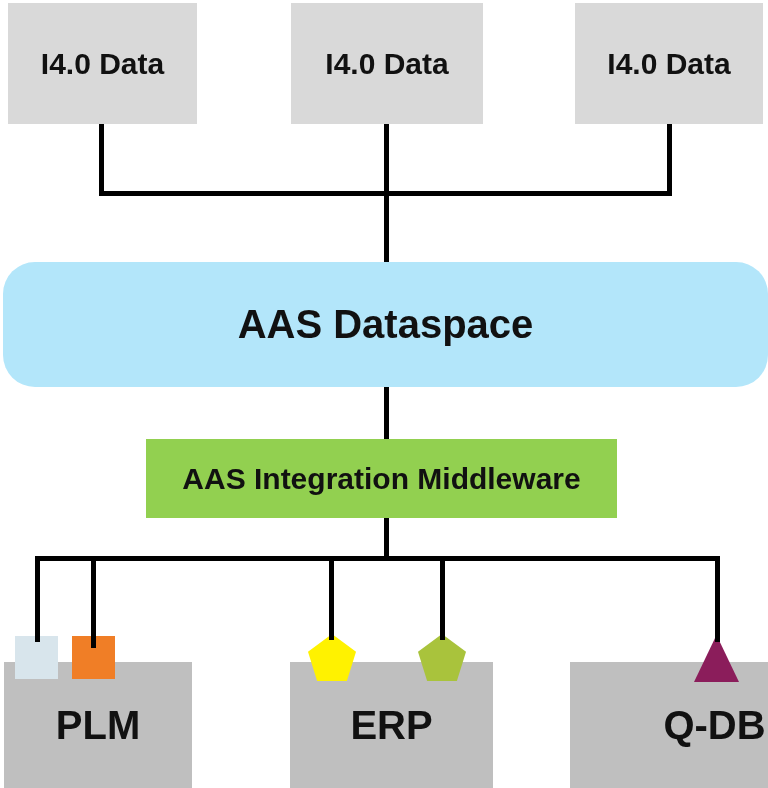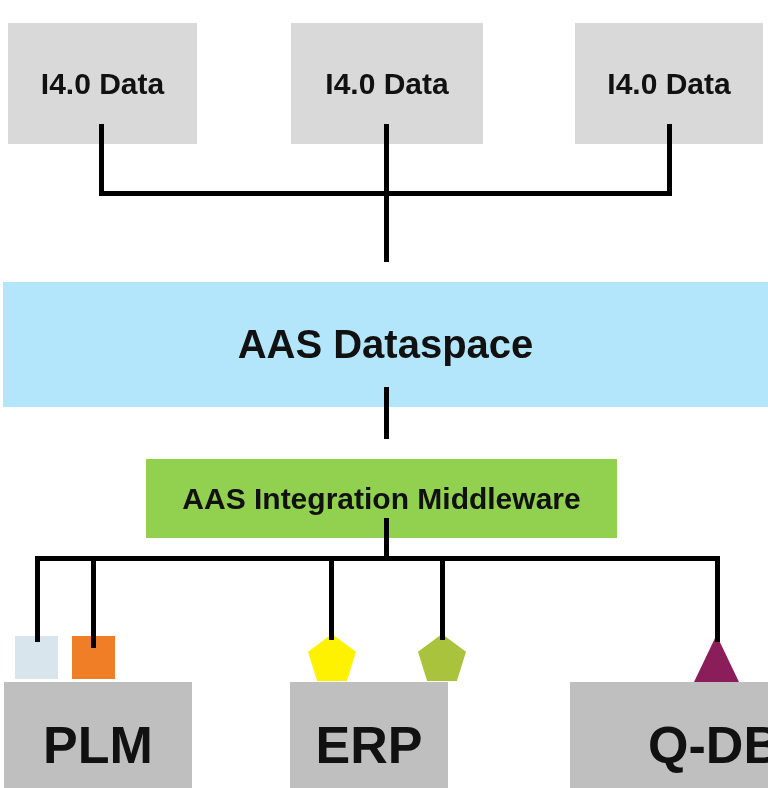--- a/index.html
+++ b/index.html
@@ -16,45 +16,45 @@
     overflow: hidden;
   }
   .box {
     position: absolute;
     display: flex;
     align-items: center;
     justify-content: center;
     color: var(--text_black);
     font-weight: bold;
     text-align: center;
-    margin-top: 20px;
   }
   .user-box {
     background: var(--user_box_gray);
     flex-direction: column;
     gap: 22px;
     font-size: 30px;
     line-height: 1;
     top: 3px;
     height: 121px;
   }
   .dataspace-box {
     background: var(--dataspace_blue);
     left: 3px; top: 262px; width: 765px; height: 125px;
     font-size: 40px;
+    border-radius: 32px;
   }
   .middleware-box {
     background: var(--middleware_green);
     left: 146px; top: 439px; width: 471px; height: 79px;
     font-size: 30px;
   }
   .system-box {
     background: var(--system_box_gray);
     top: 662px; height: 126px;
-    font-size: 52px;
+    font-size: 40px;
   }
   .line {
     position: absolute;
     background: var(--connector_black);
     z-index: 5;
   }
   .shape {
     position: absolute;
     z-index: 4;
   }
@@ -102,21 +102,21 @@
   <div class="line" style="left:35px;  top:556px; width:685px; height:5px;"></div>
   <div class="line" style="left:35px;  top:556px; width:5px; height:86px;"></div>
   <div class="line" style="left:91px;  top:556px; width:5px; height:92px;"></div>
   <div class="line" style="left:329px; top:556px; width:5px; height:84px;"></div>
   <div class="line" style="left:440px; top:556px; width:5px; height:84px;"></div>
   <div class="line" style="left:715px; top:556px; width:5px; height:86px;"></div>
 
   <div class="box system-box" style="left:4px; width:188px;">
     <span>PLM</span>
   </div>
-  <div class="box system-box" style="left:290px; width:158px;">
+  <div class="box system-box" style="left:290px; width:203px;">
     <span>ERP</span>
   </div>
   <div class="box system-box" style="left:570px; width:193px;padding-left:48px;">
     <span>Q-DB</span>
   </div>
 
   <div class="shape sq" style="left:15px;  top:636px; background:var(--pale_blue_square);"></div>
   <div class="shape sq" style="left:72px;  top:636px; background:var(--orange_square);"></div>
   <div class="shape pent" style="left:308px; top:634px; background:var(--yellow_pentagon);"></div>
   <div class="shape pent" style="left:418px; top:634px; background:var(--green_pentagon);"></div>

